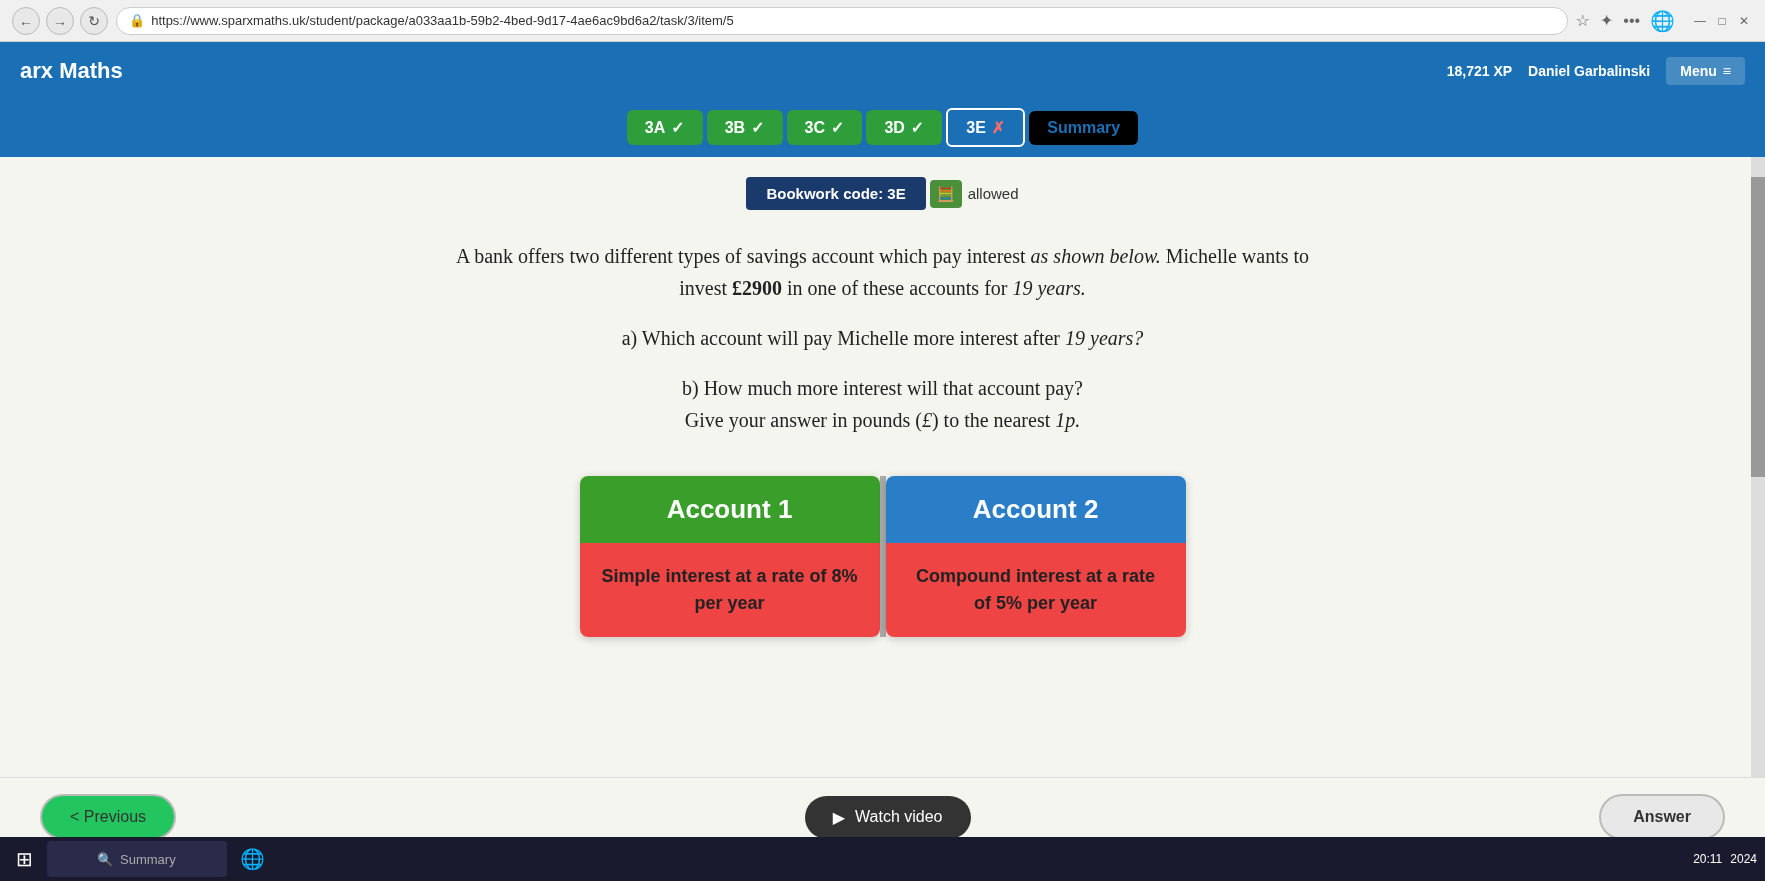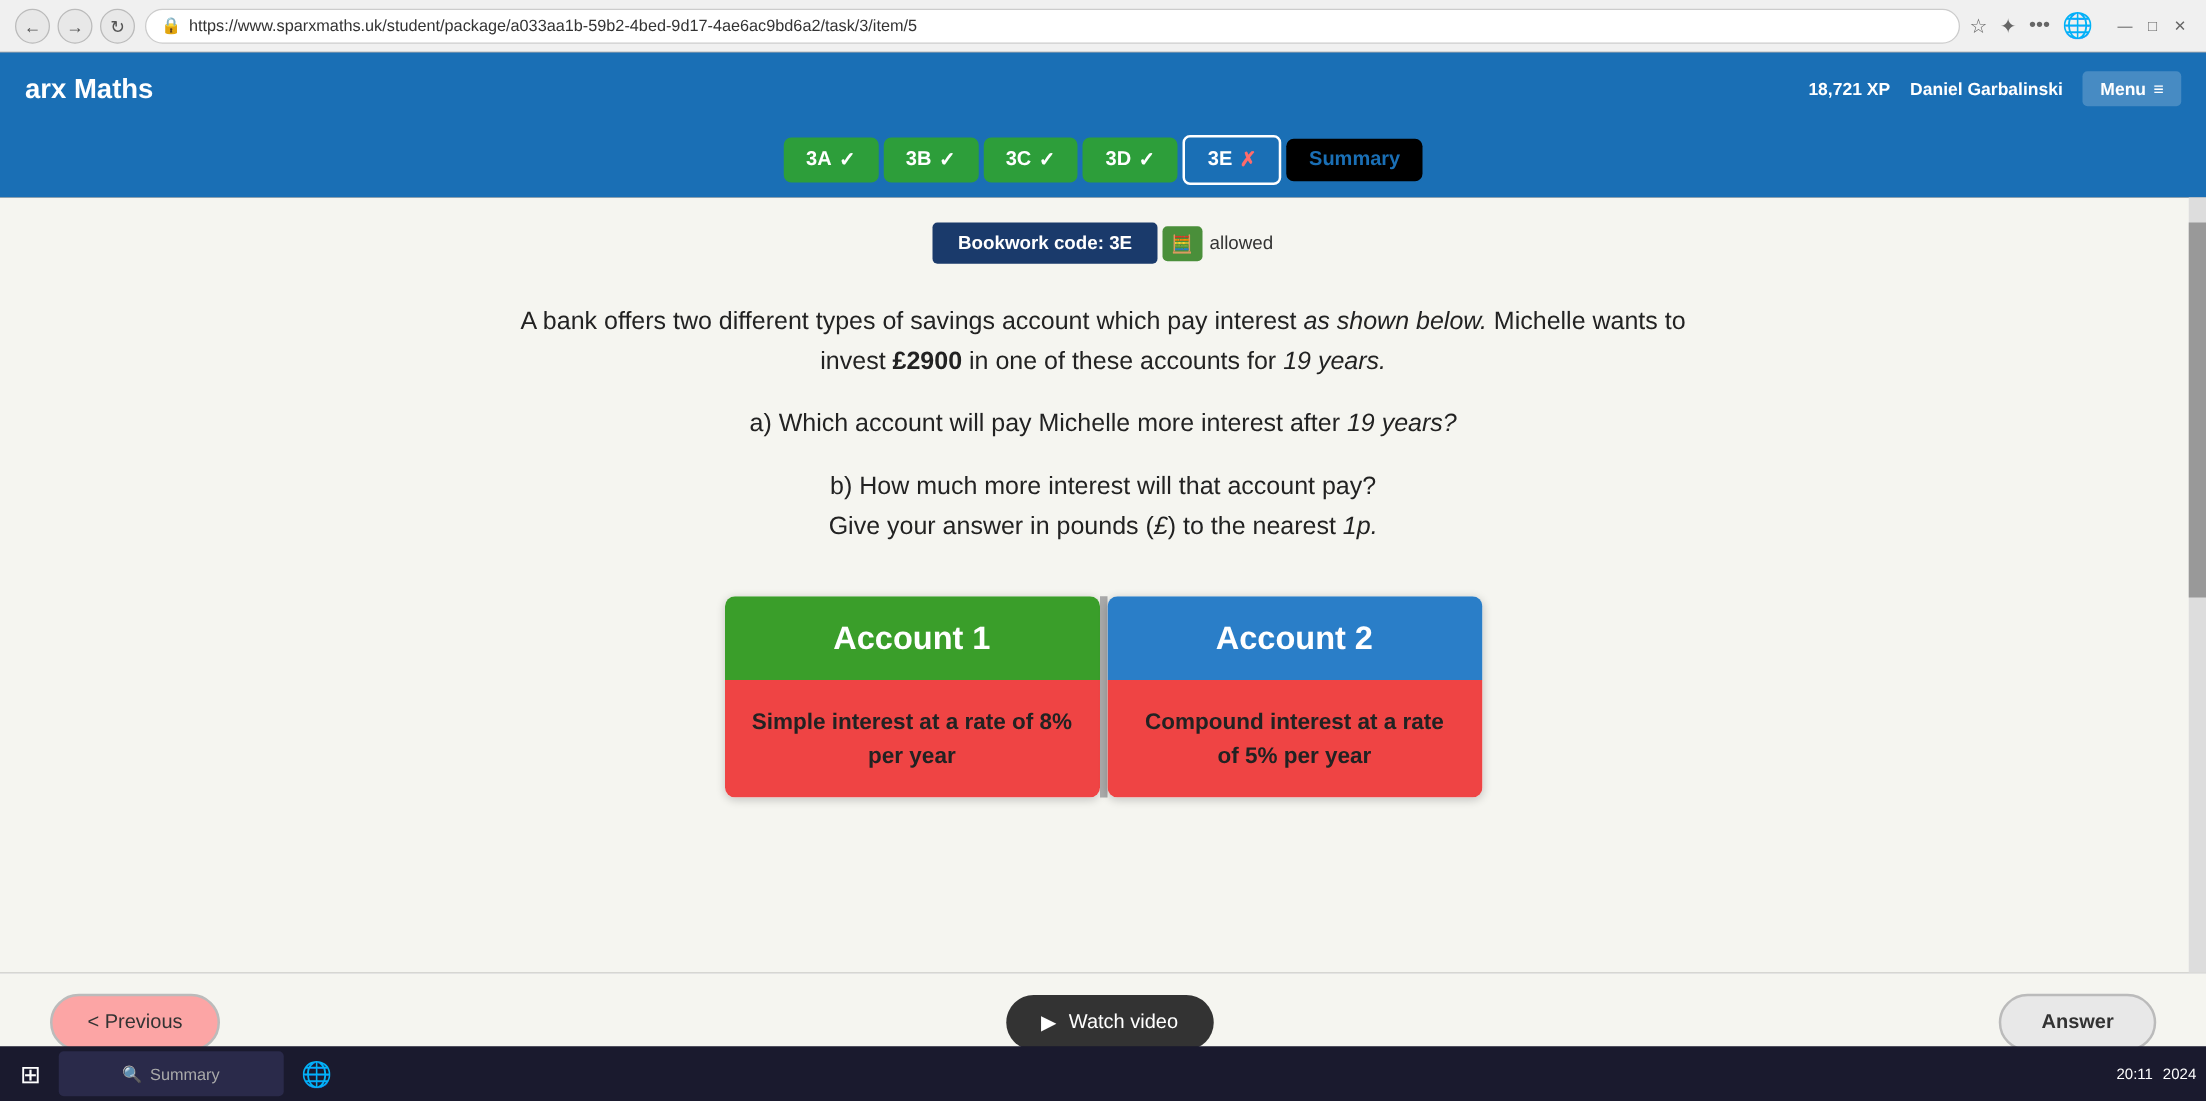--- a/index.html
+++ b/index.html
@@ -185,20 +185,21 @@
     
     .question-container {
       text-align: center;
       padding: 10px 60px;
       margin-bottom: 30px;
     }
     .question-text {
       font-size: 20px;
       line-height: 1.6;
       color: #222;
+      font-family: Liberation Serif, serif;
     }
     .question-text .italic { font-style: italic; }
 
     
     .accounts-grid {
       display: flex;
       justify-content: center;
       gap: 0;
       margin: 30px auto;
       max-width: 700px;
@@ -235,21 +236,21 @@
     
     .bottom-bar {
       display: flex;
       align-items: center;
       justify-content: space-between;
       padding: 16px 40px;
       background: #f5f5f0;
       border-top: 1px solid #ddd;
     }
     .prev-btn {
-      background: #fca5a5;
+      background: #22c55e;
       border: 2px solid #bbb;
       border-radius: 24px;
       padding: 12px 28px;
       font-size: 16px;
       color: #333;
       cursor: pointer;
       display: flex;
       align-items: center;
       gap: 8px;
     }

